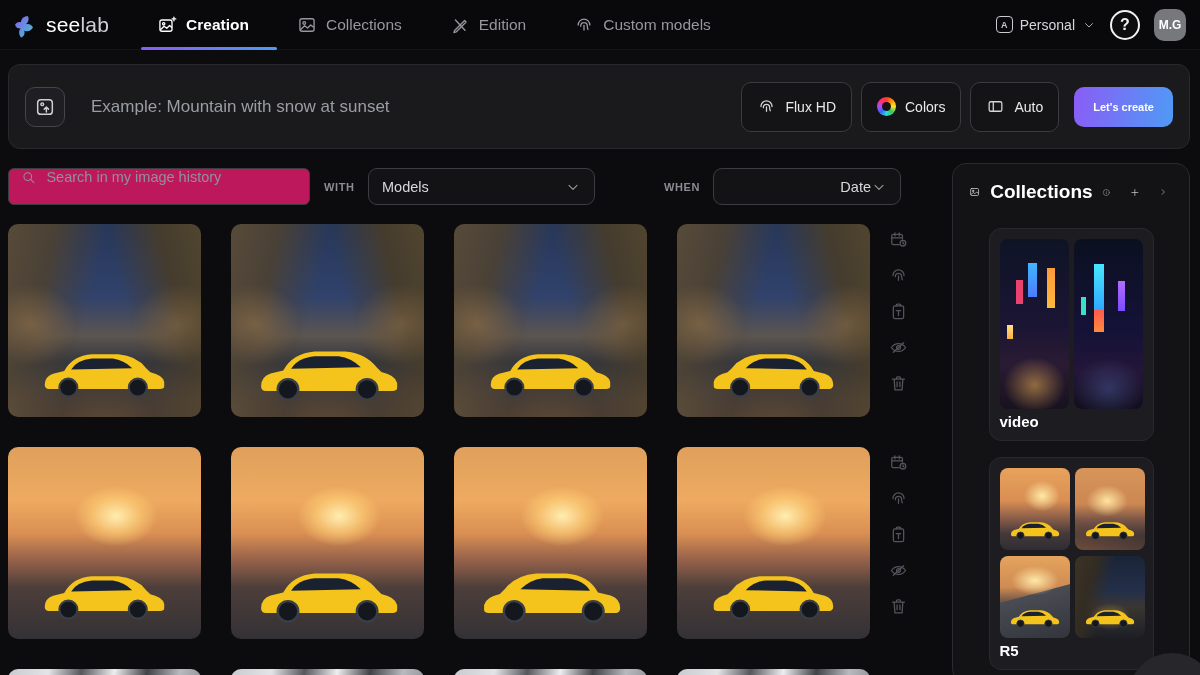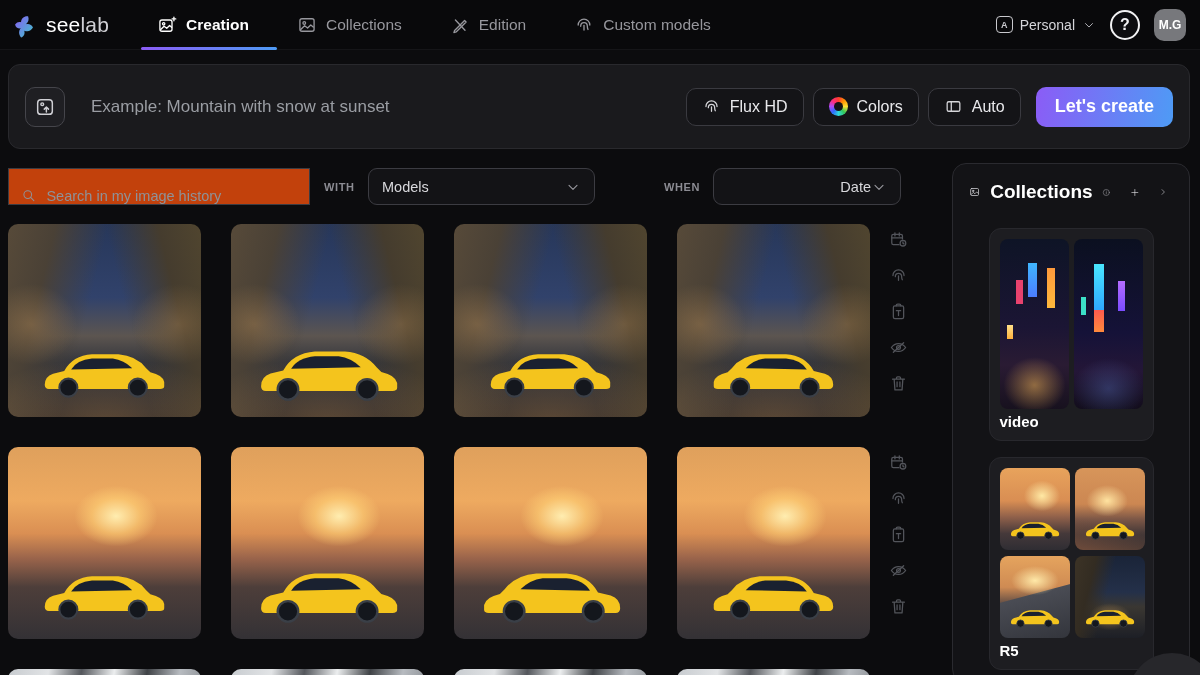--- a/index.html
+++ b/index.html
@@ -61,43 +61,43 @@
     display:flex; align-items:center; padding:0 16px;
   }
   .upload-btn {
     width:40px; height:40px; border:1px solid #45454b; border-radius:10px;
     display:flex; align-items:center; justify-content:center; color:#cfcfd4;
     background:#1f1f23; cursor:pointer; flex:0 0 auto;
   }
   .prompt-placeholder { margin-left:26px; font-size:17px; color:#9a9da3; flex:1 1 auto; cursor:text; }
   .prompt-actions { display:flex; align-items:center; gap:9px; }
   .chip-btn {
-    height:38px; display:flex; align-items:center; gap:9px; padding:0 15px;
+    height:50px; display:flex; align-items:center; gap:9px; padding:0 15px;
     background:#141417; border:1px solid #3a3a40; border-radius:10px;
-    color:#e9e9ec; font-size:16px; cursor:pointer; white-space:nowrap;
+    color:#e9e9ec; font-size:14px; cursor:pointer; white-space:nowrap;
   }
   .chip-btn .cicon { color:#d6d6da; }
   .colorwheel {
     width:19px; height:19px; border-radius:50%;
     background:conic-gradient(#ff3b30,#ff9500,#ffe234,#34c759,#2dd9d9,#2f6bff,#b049f8,#ff2d7a,#ff3b30);
     display:flex; align-items:center; justify-content:center;
   }
   .colorwheel span { width:9px; height:9px; border-radius:50%; background:#141417; }
   .create-btn {
     height:40px; padding:0 19px; margin-left:6px; border:none; border-radius:10px;
     background:linear-gradient(100deg,var(--grad-a) 0%,var(--grad-b) 100%);
-    color:#ffffff; font-size:18px; font-weight:700; cursor:pointer;
+    color:#ffffff; font-size:11px; font-weight:700; cursor:pointer;
   }
 
   
   .filter-row { position:absolute; top:168px; left:0; right:0; height:37px; }
   .searchbox {
     position:absolute; left:8px; width:302px; height:37px;
-    background:#c2410c; border:1px solid #3c3c42; border-radius:0;
-    display:flex; align-items:flex-end; gap:10px; padding:0 12px; color:#8f9298;
+    background:#be185d; border:1px solid #3c3c42; border-radius:6px;
+    display:flex; align-items:flex-start; gap:10px; padding:0 12px; color:#8f9298;
   }
   .searchbox input {
     background:transparent; border:none; outline:none; color:#d8d8dc;
     font-size:14.5px; width:100%; font-family:"Liberation Sans",sans-serif;
   }
   .searchbox input::placeholder { color:#8f9298; }
   .conj { position:absolute; top:0; height:37px; display:flex; align-items:center;
     color:#8c8c93; font-size:11px; font-weight:700; letter-spacing:.6px; }
   .conj.with { left:324px; }
   .conj.when { left:664px; }

